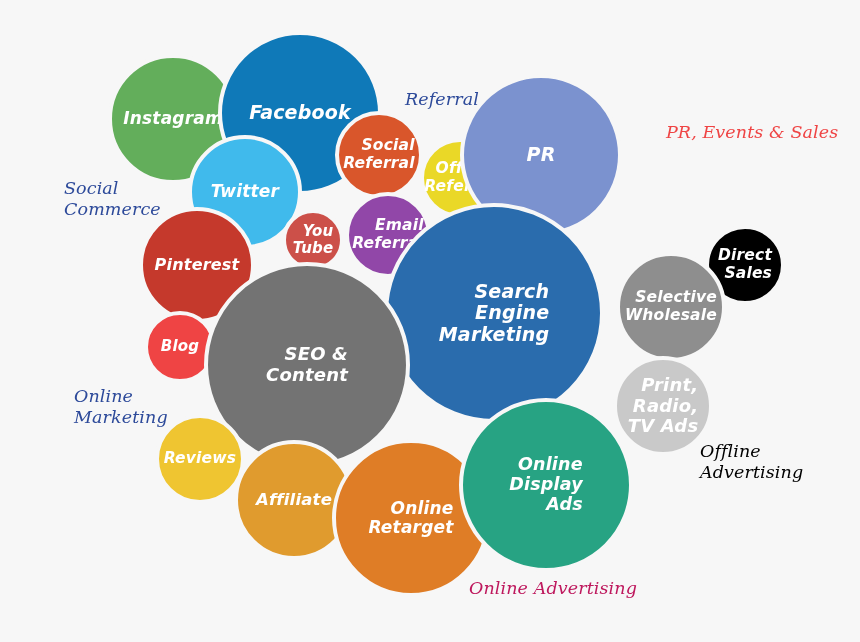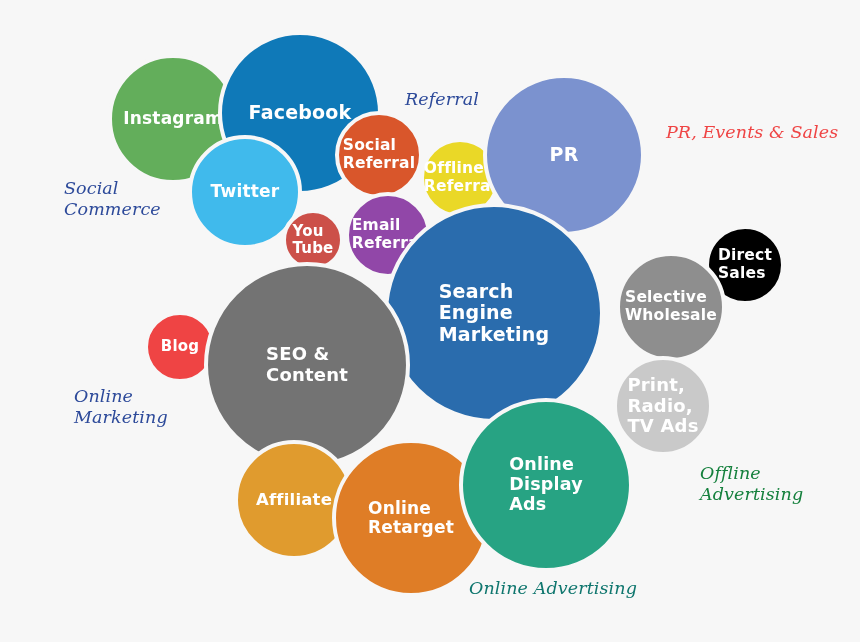--- a/index.html
+++ b/index.html
@@ -16,26 +16,27 @@
     overflow: hidden;
     font-family: "DejaVu Sans", "Liberation Sans", sans-serif;
   }
   .bubble {
     position: absolute;
     border-radius: 50%;
     box-sizing: border-box;
     display: flex;
     align-items: center;
     justify-content: center;
-    text-align: left;
+    text-align: right;
     color: #ffffff;
     font-weight: bold;
     line-height: 1.14;
     border: 4px solid #c2410c;
     letter-spacing: 0.2px;
+    font-style: italic;
     -webkit-font-smoothing: antialiased;
   }
   .bubble .lbl {
     display: block;
     white-space: pre-line;
     padding: 0 4px;
   }
   .cat {
     position: absolute;
     color: #2d4a9a;
@@ -54,40 +55,43 @@
 <div id="canvas" style="background: rgb(247, 247, 247);">
     <div class="bubble" style="left: 108px; top: 54px; width: 130px; height: 130px; background: rgb(99, 174, 91); border-color: rgb(247, 247, 247); z-index: 10; font-size: 17px;">
       <span class="lbl">Instagram</span>
     </div>
     <div class="bubble" style="left: 218px; top: 31px; width: 164px; height: 164px; background: rgb(15, 121, 184); border-color: rgb(247, 247, 247); z-index: 11; font-size: 19px;">
       <span class="lbl">Facebook</span>
     </div>
     <div class="bubble" style="left: 188px; top: 135px; width: 114px; height: 114px; background: rgb(64, 186, 236); border-color: rgb(247, 247, 247); z-index: 12; font-size: 17px;">
       <span class="lbl">Twitter</span>
     </div>
+    <div class="bubble" style="left: 139px; top: 207px; width: 116px; height: 116px; background: rgb(197, 57, 44); border-color: rgb(247, 247, 247); z-index: 13; font-size: 16px;">
+      <span class="lbl">Pinterest</span>
+    </div>
     <div class="bubble" style="left: 144px; top: 311px; width: 72px; height: 72px; background: #ef4444; border-color: rgb(247, 247, 247); z-index: 14; font-size: 15px;">
       <span class="lbl">Blog</span>
     </div>
     <div class="bubble" style="left: 282px; top: 209px; width: 62px; height: 62px; background: rgb(204, 80, 73); border-color: rgb(247, 247, 247); z-index: 15; font-size: 15px;">
       <span class="lbl">You
 Tube</span>
     </div>
     <div class="bubble" style="left: 335px; top: 111px; width: 88px; height: 88px; background: rgb(217, 86, 43); border-color: rgb(247, 247, 247); z-index: 16; font-size: 15.5px;">
       <span class="lbl">Social
 Referral</span>
     </div>
     <div class="bubble" style="left: 345px; top: 192px; width: 86px; height: 86px; background: rgb(145, 71, 168); border-color: rgb(247, 247, 247); z-index: 17; font-size: 15.5px;">
       <span class="lbl">Email
 Referral</span>
     </div>
     <div class="bubble" style="left: 420px; top: 138px; width: 80px; height: 80px; background: rgb(234, 216, 39); border-color: rgb(247, 247, 247); z-index: 18; font-size: 15.5px;">
       <span class="lbl">Offline
 Referral</span>
     </div>
-    <div class="bubble" style="left: 483px; top: 74px; width: 162px; height: 162px; background: rgb(123, 146, 207); border-color: rgb(247, 247, 247); z-index: 19; font-size: 19px;">
+    <div class="bubble" style="left: 460px; top: 74px; width: 162px; height: 162px; background: rgb(123, 146, 207); border-color: rgb(247, 247, 247); z-index: 19; font-size: 19px;">
       <span class="lbl">PR</span>
     </div>
     <div class="bubble" style="left: 705px; top: 225px; width: 80px; height: 80px; background: #000000; border-color: rgb(247, 247, 247); z-index: 21; font-size: 15.5px;">
       <span class="lbl">Direct
 Sales</span>
     </div>
     <div class="bubble" style="left: 616px; top: 252px; width: 110px; height: 110px; background: rgb(142, 142, 142); border-color: rgb(247, 247, 247); z-index: 22; font-size: 15.5px;">
       <span class="lbl">Selective
 Wholesale</span>
     </div>
@@ -98,34 +102,37 @@
     </div>
     <div class="bubble" style="left: 384px; top: 203px; width: 220px; height: 220px; background: rgb(42, 108, 173); border-color: rgb(247, 247, 247); z-index: 24; font-size: 19px;">
       <span class="lbl">Search
 Engine
 Marketing</span>
     </div>
     <div class="bubble" style="left: 204px; top: 262px; width: 206px; height: 206px; background: #737373; border-color: rgb(247, 247, 247); z-index: 25; font-size: 18px;">
       <span class="lbl">SEO &amp;
 Content</span>
     </div>
+    <div class="bubble" style="left: 155px; top: 414px; width: 90px; height: 90px; background: rgb(239, 197, 49); border-color: rgb(247, 247, 247); z-index: 26; font-size: 15.5px;">
+      <span class="lbl">Reviews</span>
+    </div>
     <div class="bubble" style="left: 234px; top: 440px; width: 120px; height: 120px; background: rgb(224, 155, 46); border-color: rgb(247, 247, 247); z-index: 27; font-size: 16.5px;">
       <span class="lbl">Affiliate</span>
     </div>
     <div class="bubble" style="left: 332px; top: 439px; width: 158px; height: 158px; background: rgb(223, 125, 38); border-color: rgb(247, 247, 247); z-index: 28; font-size: 17px;">
       <span class="lbl">Online
 Retarget</span>
     </div>
     <div class="bubble" style="left: 459px; top: 398px; width: 174px; height: 174px; background: rgb(39, 163, 131); border-color: rgb(247, 247, 247); z-index: 29; font-size: 17.5px;">
       <span class="lbl">Online
 Display
 Ads</span>
     </div>
     <div class="cat leftal" style="left: 64px; top: 178px; color: rgb(45, 74, 154); z-index: 200;">Social
 Commerce</div>
     <div class="cat leftal" style="left: 405px; top: 89px; color: rgb(45, 74, 154); z-index: 200;">Referral</div>
     <div class="cat leftal" style="left: 650px; top: 122px; color: #ef4444; z-index: 200; margin-left: 16px;">PR, Events &amp;  Sales</div>
     <div class="cat leftal" style="left: 74px; top: 386px; color: rgb(45, 74, 154); z-index: 200;">Online
 Marketing</div>
-    <div class="cat leftal" style="left: 700px; top: 463px; color: #15803d; z-index: 200;">Offline
+    <div class="cat leftal" style="left: 700px; top: 441px; color: #000000; z-index: 200;">Offline
 Advertising</div>
-    <div class="cat leftal" style="left: 469px; top: 578px; color: #0f766e; z-index: 200;">Online Advertising</div>
+    <div class="cat leftal" style="left: 469px; top: 578px; color: #be185d; z-index: 200;">Online Advertising</div>
   </div>
 
 </body></html>

